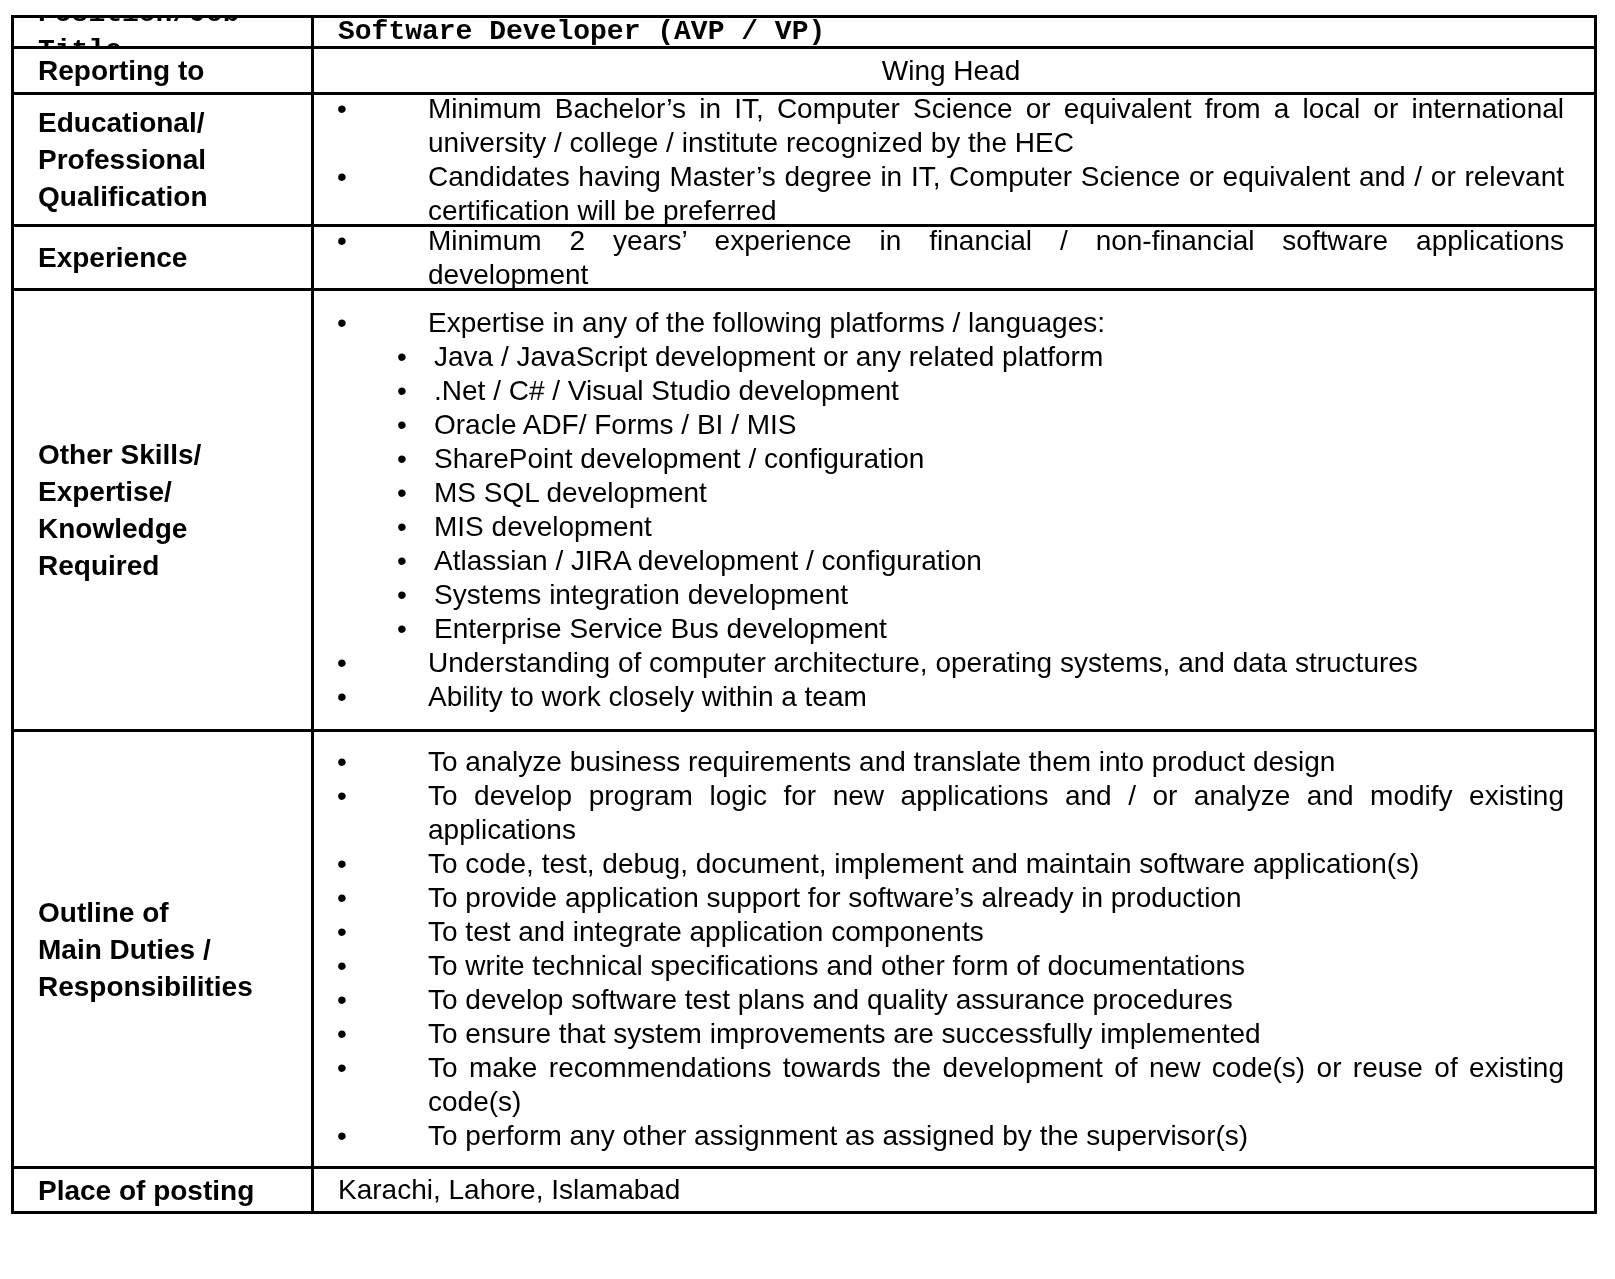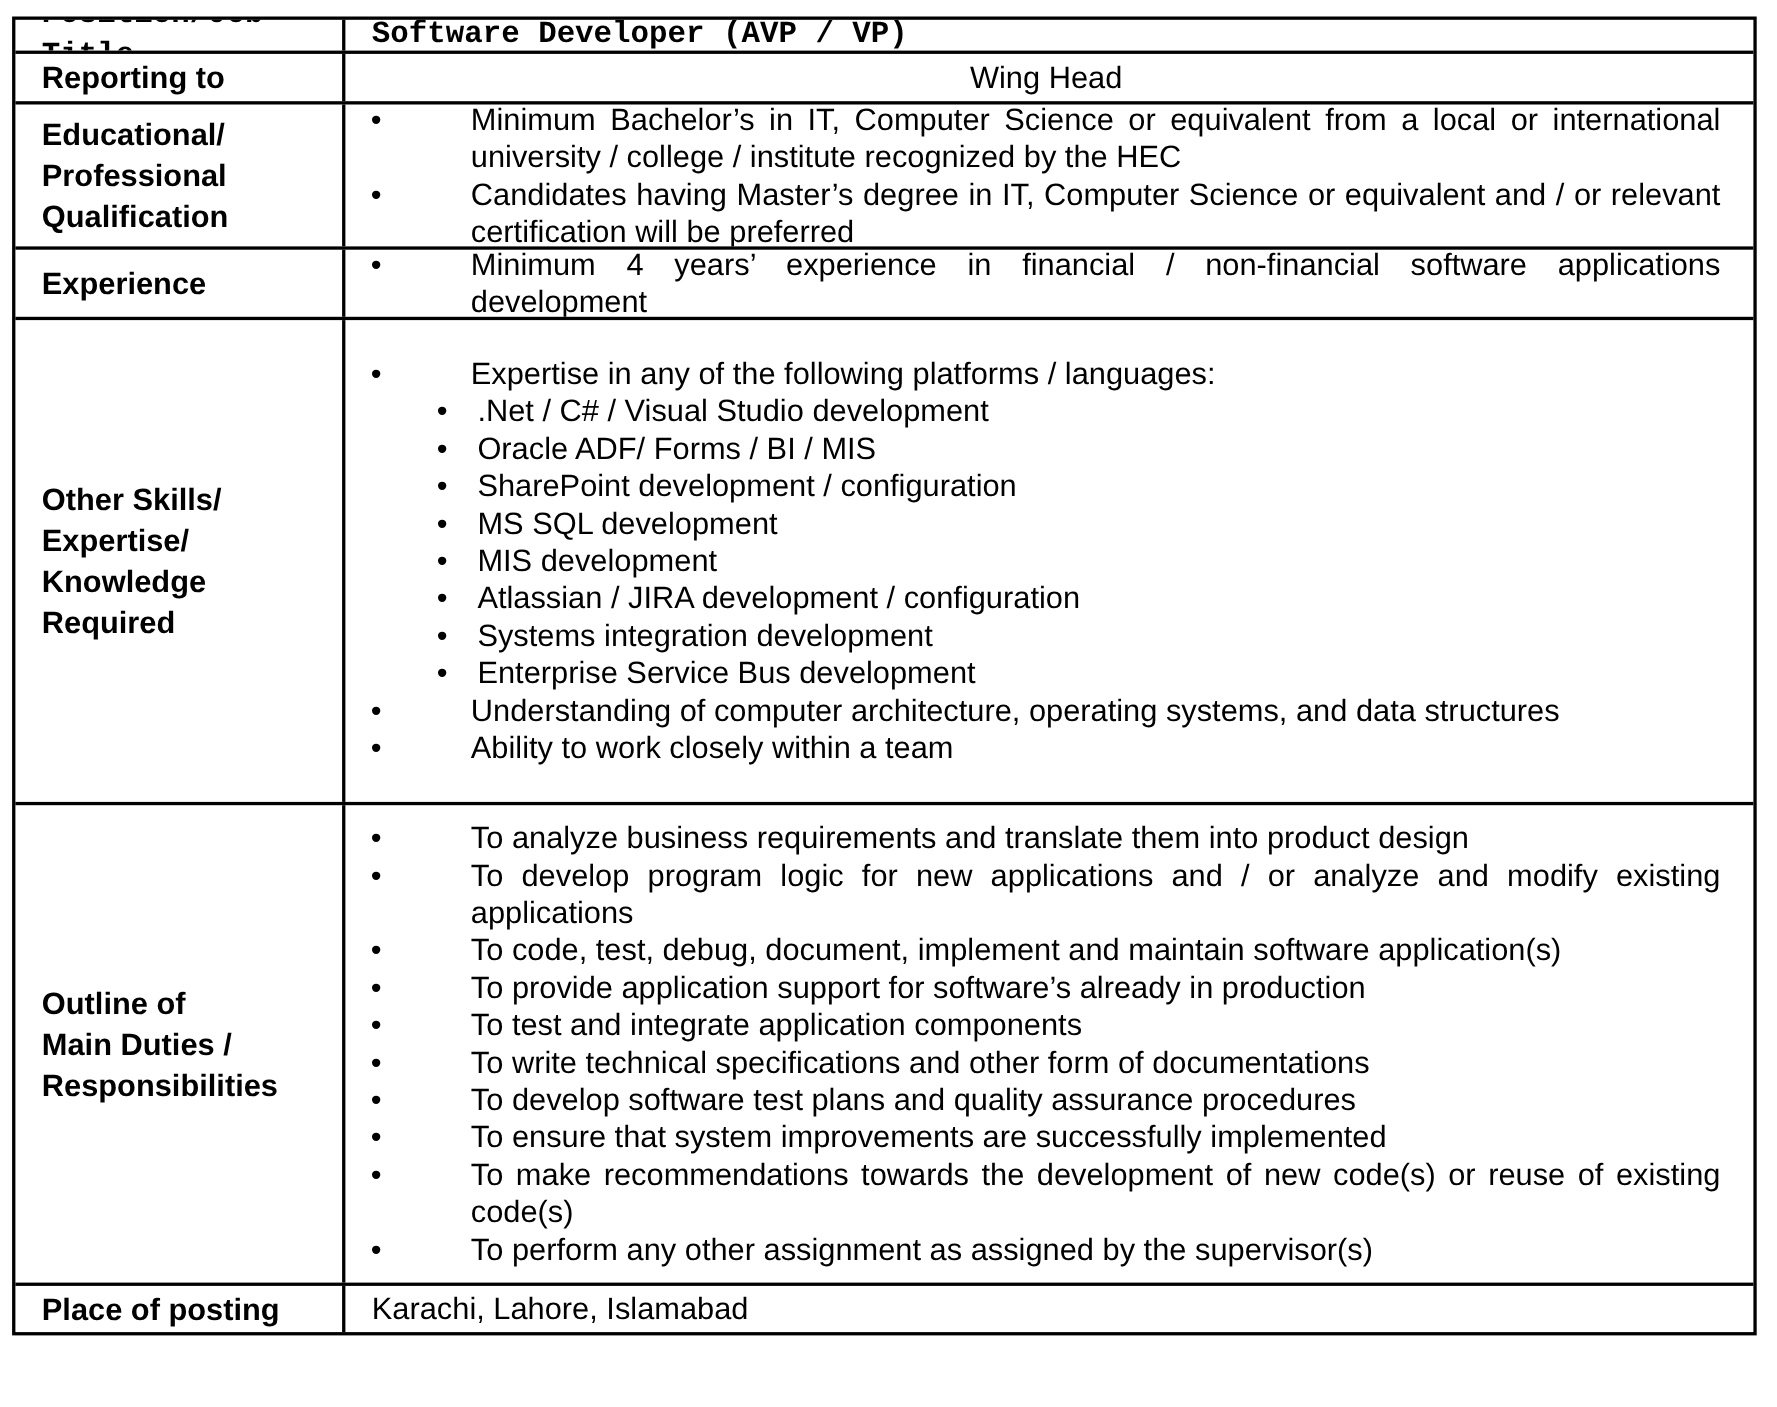--- a/index.html
+++ b/index.html
@@ -124,37 +124,40 @@
             <div class="ln">certification will be preferred</div>
           </div>
         </div>
       </div>
     </div>
     <div class="table-row">
       <div class="cell label">Experience</div>
       <div class="cell value">
         <div class="list">
           <div class="li l1">
-            <div class="ln jfull">Minimum 4 years’ experience in financial / non-financial software applications</div>
+            <div class="ln jfull">Minimum 2 years’ experience in financial / non-financial software applications</div>
             <div class="ln">development</div>
           </div>
         </div>
       </div>
     </div>
     <div class="table-row">
       <div class="cell label">Other Skills/
 Expertise/
 Knowledge
 Required</div>
       <div class="cell value">
         <div class="list">
           <div class="li l1">
             <div class="ln">Expertise in any of the following platforms / languages:</div>
           </div>
           <div class="li l2">
+            <div class="ln">Java / JavaScript development or any related platform</div>
+          </div>
+          <div class="li l2">
             <div class="ln">.Net / C# / Visual Studio development</div>
           </div>
           <div class="li l2">
             <div class="ln">Oracle ADF/ Forms / BI / MIS</div>
           </div>
           <div class="li l2">
             <div class="ln">SharePoint development / configuration</div>
           </div>
           <div class="li l2">
             <div class="ln">MS SQL development</div>

